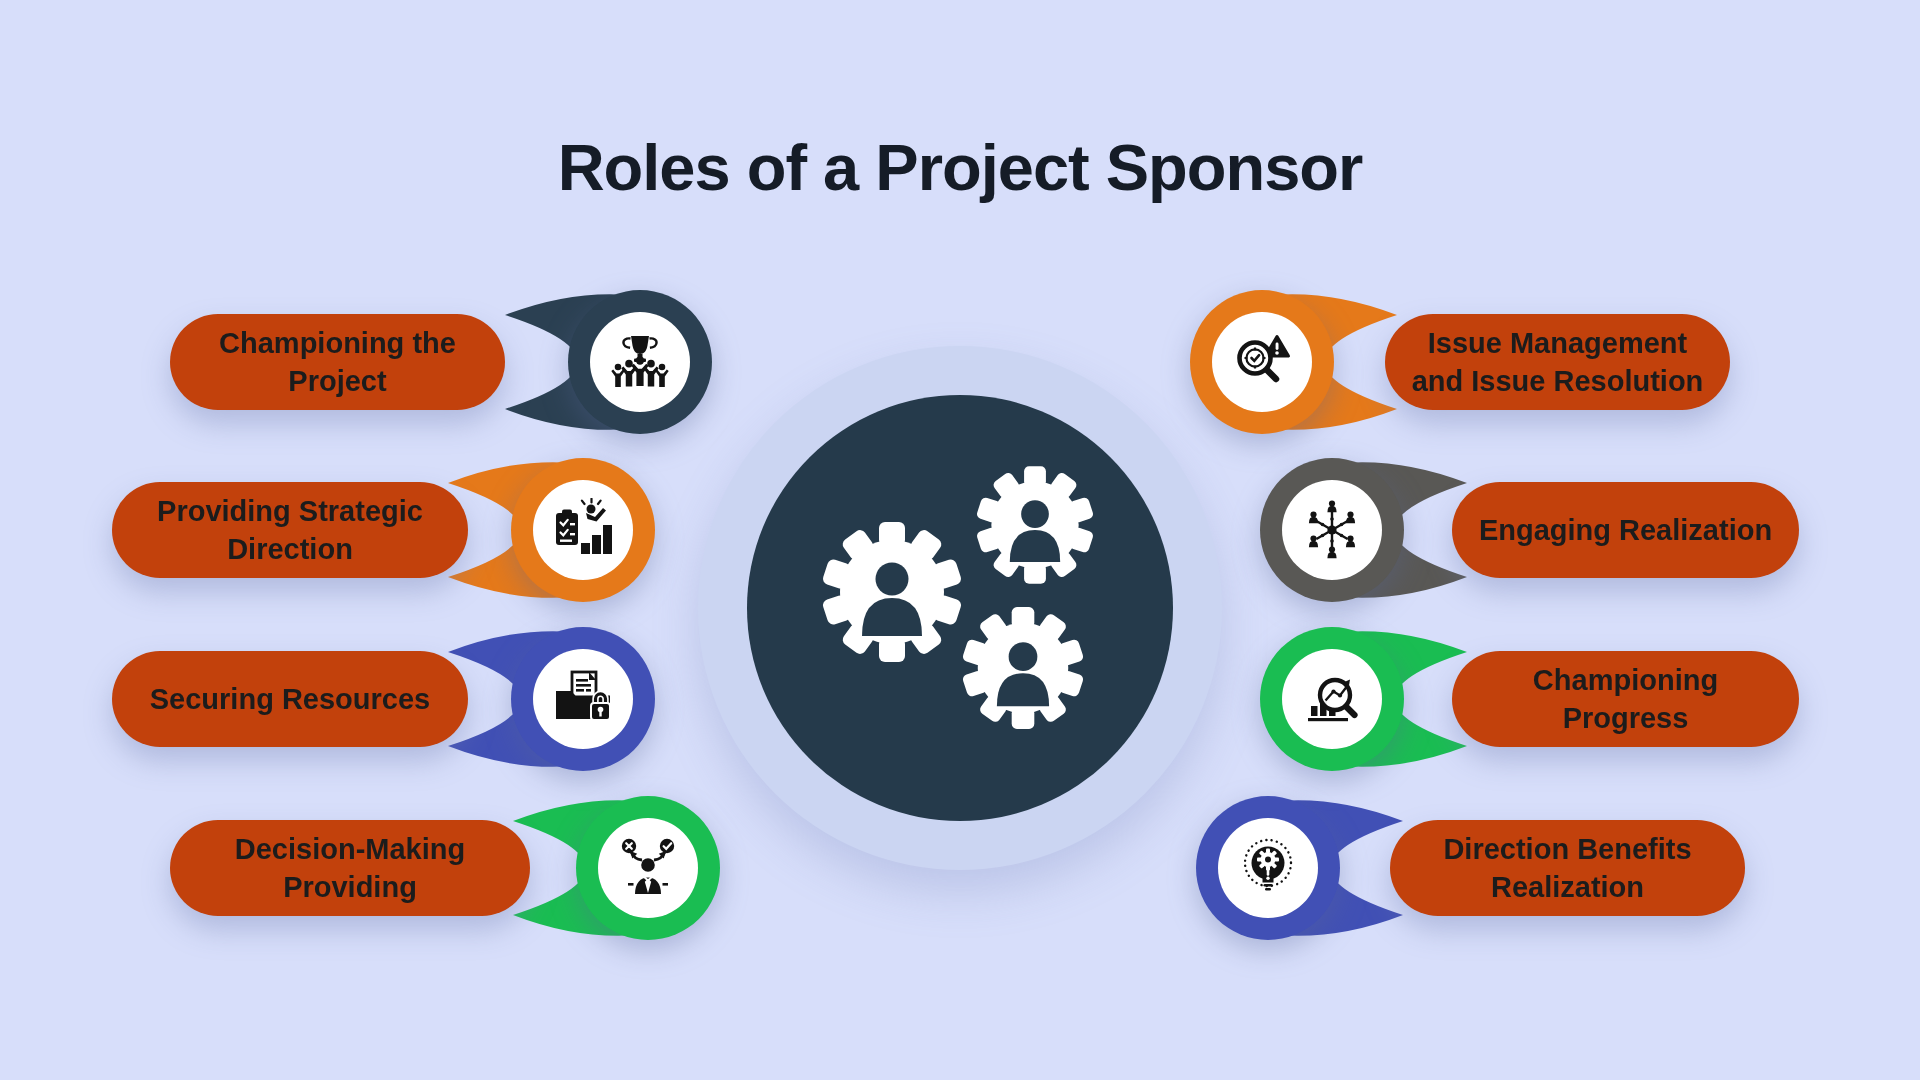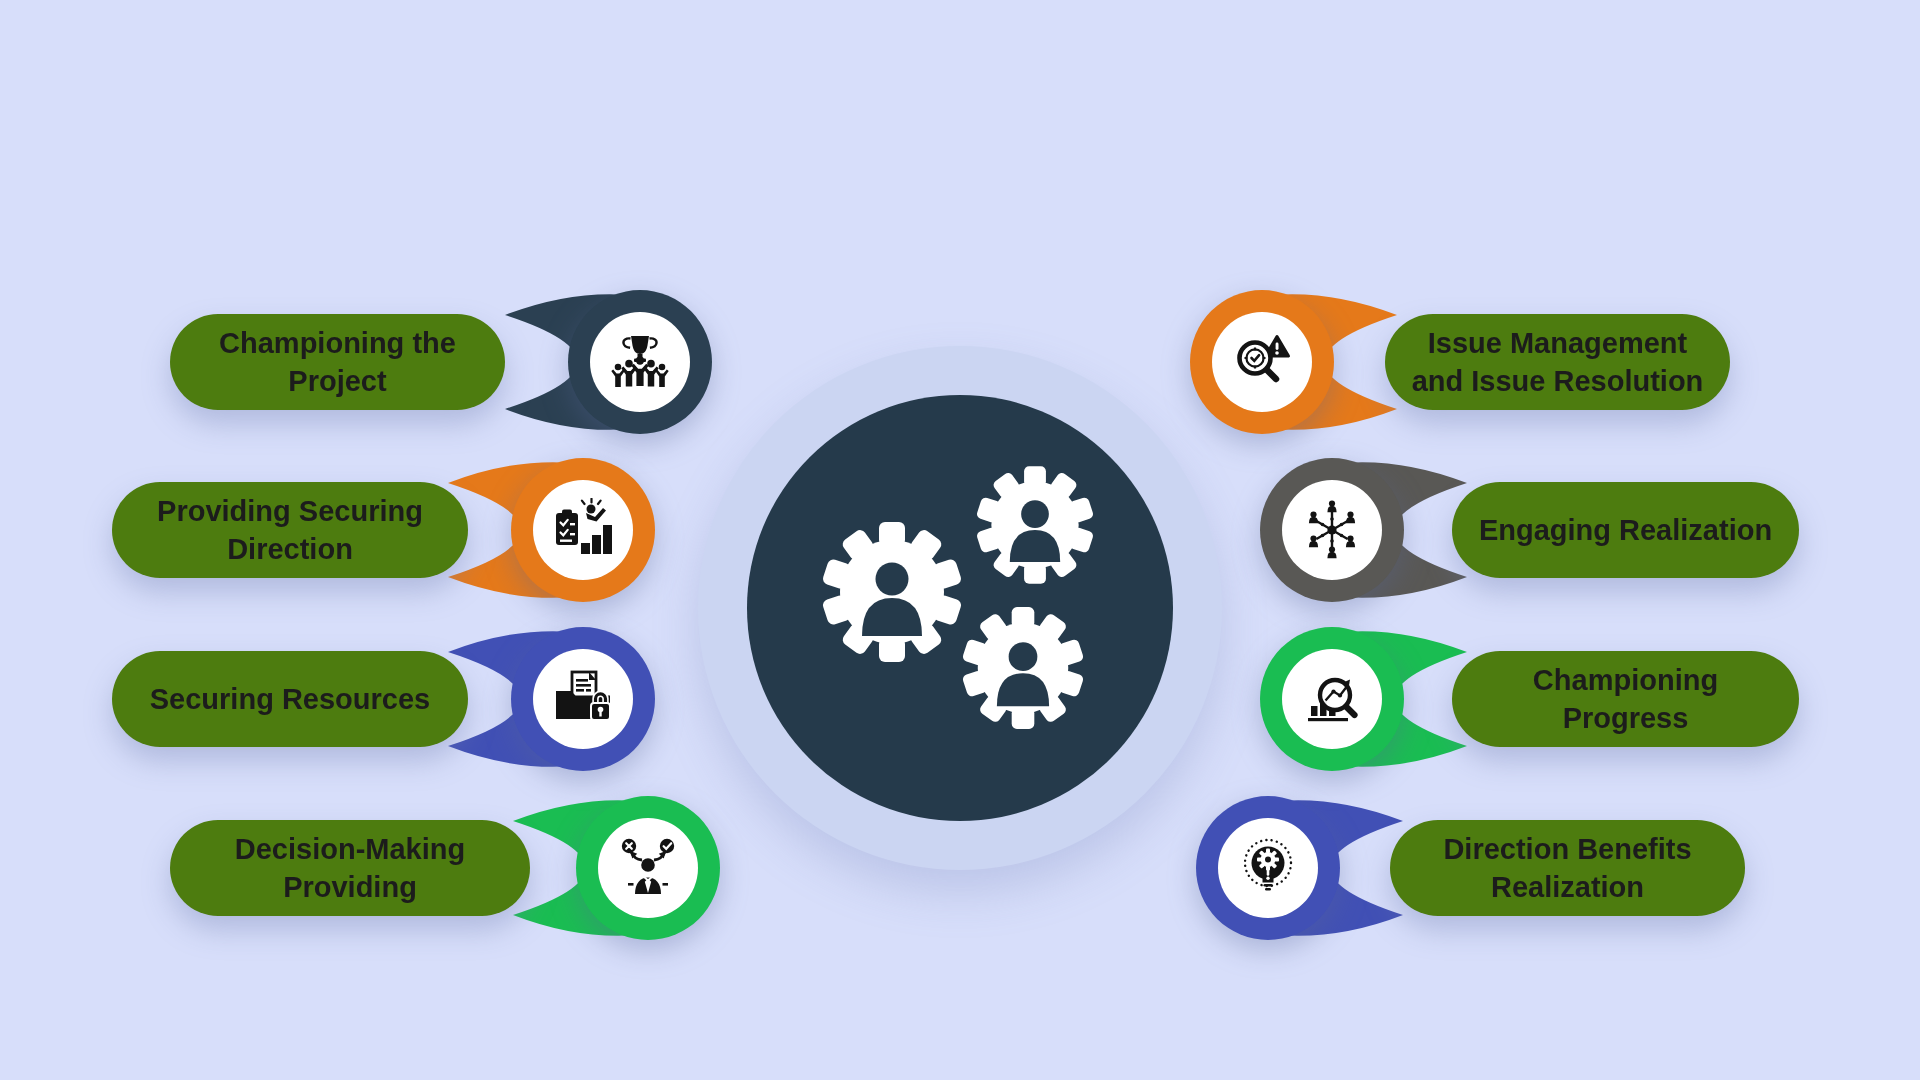--- a/index.html
+++ b/index.html
@@ -15,21 +15,21 @@
   .core{position:absolute;left:747px;top:395px;width:426px;height:426px;border-radius:50%;
         background:var(--accent,#253a4b);}
   .core svg{position:absolute;left:0;top:0;}
 
   
   .item .link{position:absolute;width:240px;height:160px;
               left:calc(var(--cx) - 160px);top:calc(var(--cy) - 80px);z-index:1;}
   .item.right .link{left:calc(var(--cx) - 80px);transform:scaleX(-1);}
   .item .link path{fill:var(--accent);}
   .pill{position:absolute;left:var(--px);top:calc(var(--cy) - 48px);width:var(--pw);height:96px;
-        background:#4d7c0f;border-radius:48px;display:flex;align-items:center;justify-content:center;
+        background:#c2410c;border-radius:48px;display:flex;align-items:center;justify-content:center;
         text-align:center;z-index:2;box-shadow:0 14px 28px rgba(116,128,180,.38);
         font-size:29px;line-height:38px;font-weight:700;color:#1c1c1c;padding:0 14px;box-sizing:border-box;}
   .bubble{position:absolute;left:calc(var(--cx) - 72px);top:calc(var(--cy) - 72px);width:144px;height:144px;
           border-radius:50%;background:var(--accent);z-index:3;display:flex;align-items:center;justify-content:center;
           filter:drop-shadow(0 10px 14px rgba(90,102,152,.35));}
   .bubble-inner{width:100px;height:100px;border-radius:50%;background:#ffffff;
                 display:flex;align-items:center;justify-content:center;}
 
   .item-1{--cx:640px; --cy:362px; --px:170px; --pw:335px;}
   .item-2{--cx:583px; --cy:530px; --px:112px; --pw:356px;}
@@ -38,20 +38,21 @@
   .item-5{--cx:1262px;--cy:362px; --px:1385px;--pw:345px;}
   .item-6{--cx:1332px;--cy:530px; --px:1452px;--pw:347px;}
   .item-7{--cx:1332px;--cy:699px; --px:1452px;--pw:347px;}
   .item-8{--cx:1268px;--cy:868px; --px:1390px;--pw:355px;}
 </style>
 </head>
 <body>
 
 <div class="canvas" style="--accent: #d7defa;">
 
+  <h1 class="title" style="--accent: #151c27;">Roles of a Project Sponsor</h1>
 
   <div class="halo" style="--accent: #cbd5f2;"></div>
   <div class="core" style="--accent: #253a4b;">
     <svg width="426" height="426" viewBox="0 0 426 426">
       <defs>
         <g id="bigGear">
           <g fill="#ffffff">
             <rect x="-13" y="-70" width="26" height="24" rx="6"></rect>
             <rect x="-13" y="-70" width="26" height="24" rx="6" transform="rotate(36)"></rect>
             <rect x="-13" y="-70" width="26" height="24" rx="6" transform="rotate(72)"></rect>
@@ -104,21 +105,21 @@
       </svg>
     </div>
       </div>
   </div>
 
   <div class="item left item-2" style="--accent: #e5791a;">
     <svg class="link" viewBox="0 0 240 160">
       <path d="M25 33 Q95 6 160 14 L160 146 Q95 154 25 127 Q170 80 25 33 Z"></path>
     </svg>
     <div class="pill">
-        <span>Providing Securing Direction</span>
+        <span>Providing Strategic Direction</span>
       </div>
     <div class="bubble">
         <div class="bubble-inner">
       <svg width="64" height="64" viewBox="0 0 64 64">
         <g fill="#131313">
           <rect x="5" y="15" width="22" height="32" rx="3"></rect>
           <rect x="11" y="11.5" width="10" height="6" rx="2"></rect>
           <rect x="30" y="45" width="9" height="11"></rect>
               <rect x="41" y="37" width="9" height="19"></rect>
               <rect x="52" y="27" width="9" height="29"></rect>

